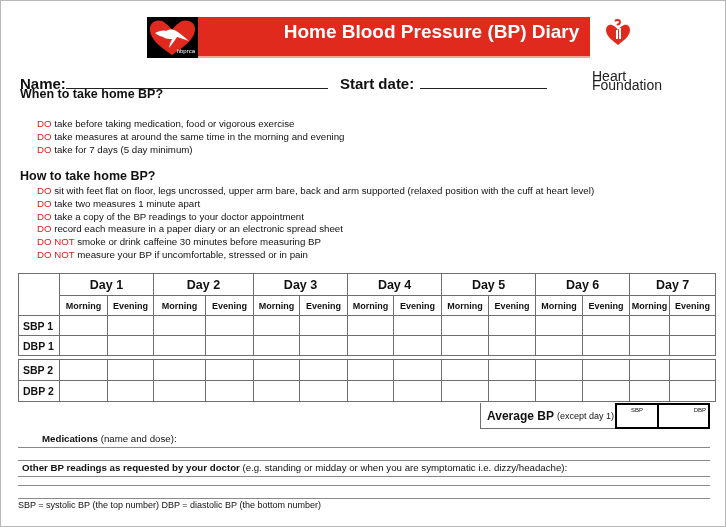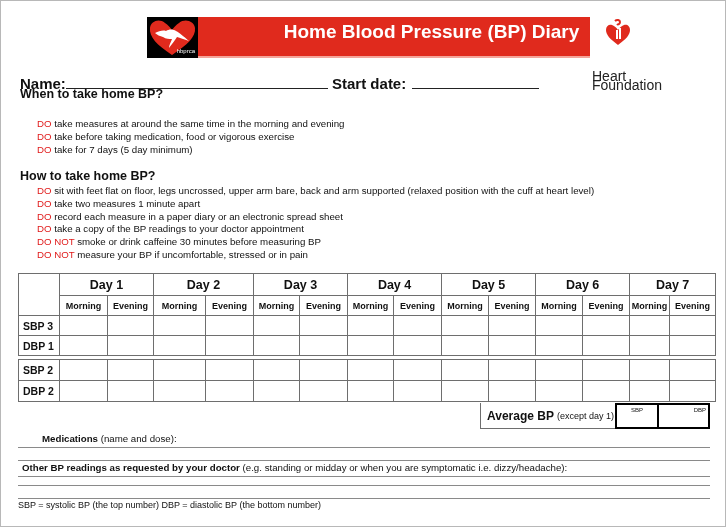--- a/index.html
+++ b/index.html
@@ -33,21 +33,21 @@
   .hf-logo .hf-text {
     position: absolute; left: 4px; top: 35px; font-size: 14px; line-height: 9px; color: #222;
     font-family: "Liberation Sans", sans-serif;
     margin-top: 20px;
   }
   
   .name-row { position: absolute; left: 19px; top: 74px; font-size: 15px; font-weight: bold; white-space: nowrap; }
   .name-row .line { display: inline-block; border-bottom: 1.5px solid #222; height: 14px; vertical-align: baseline; }
   .name-line { width: 262px; }
   .date-line { width: 127px; margin-left: 6px; }
-  .name-row .date-label { }
+  .name-row .date-label { margin-left: 8px; }
 
   .section-title { position: absolute; left: 19px; font-size: 12.5px; font-weight: bold; }
   .rule-list { position: absolute; left: 36px; font-size: 9.7px; line-height: 12.8px; white-space: nowrap; }
   .rule-list .do { color: #e01a1a; }
 
   
   .bp-table {
     position: absolute; left: 17px; top: 272px; width: 698px;
     border-collapse: collapse; table-layout: fixed; font-size: 9px;
   }
@@ -106,31 +106,31 @@
     </div>
   </div>
 
   <div class="name-row">
     <span>Name:</span><span class="line name-line"></span>
     <span class="date-label">Start date:</span><span class="line date-line"></span>
   </div>
 
   <div class="section-title" style="top:86px;">When to take home BP?</div>
   <div class="rule-list" style="top:117px;">
+    <div><span class="do">DO</span><span> take before taking medication, food or vigorous exercise</span></div>
     <div><span class="do">DO</span><span> take measures at around the same time in the morning and evening</span></div>
-    <div><span class="do">DO</span><span> take before taking medication, food or vigorous exercise</span></div>
     <div><span class="do">DO</span><span> take for 7 days (5 day minimum)</span></div>
   </div>
 
   <div class="section-title" style="top:168px;">How to take home BP?</div>
   <div class="rule-list" style="top:184px;">
     <div><span class="do">DO</span><span> sit with feet flat on floor, legs uncrossed, upper arm bare, back and arm supported (relaxed position with the cuff at heart level)</span></div>
     <div><span class="do">DO</span><span> take two measures 1 minute apart</span></div>
+    <div><span class="do">DO</span><span> take a copy of the BP readings to your doctor appointment</span></div>
     <div><span class="do">DO</span><span> record each measure in a paper diary or an electronic spread sheet</span></div>
-    <div><span class="do">DO</span><span> take a copy of the BP readings to your doctor appointment</span></div>
     <div><span class="do">DO NOT</span><span> smoke or drink caffeine 30 minutes before measuring BP</span></div>
     <div><span class="do">DO NOT</span><span> measure your BP if uncomfortable, stressed or in pain</span></div>
   </div>
 
   <table class="bp-table" id="tbl1">
     <colgroup id="cg1">
         <col style="width: 41px;">
         <col style="width: 48px;">
         <col style="width: 46px;">
         <col style="width: 52px;">
@@ -167,21 +167,21 @@
           <td class="sub-cell">Morning</td>
           <td class="sub-cell">Evening</td>
           <td class="sub-cell">Morning</td>
           <td class="sub-cell">Evening</td>
           <td class="sub-cell">Morning</td>
           <td class="sub-cell">Evening</td>
           <td class="sub-cell">Morning</td>
           <td class="sub-cell">Evening</td>
         </tr>
         <tr>
-          <td class="row-label">SBP 3</td>
+          <td class="row-label">SBP 1</td>
           <td></td>
           <td></td>
           <td></td>
           <td></td>
           <td></td>
           <td></td>
           <td></td>
           <td></td>
           <td></td>
           <td></td>

